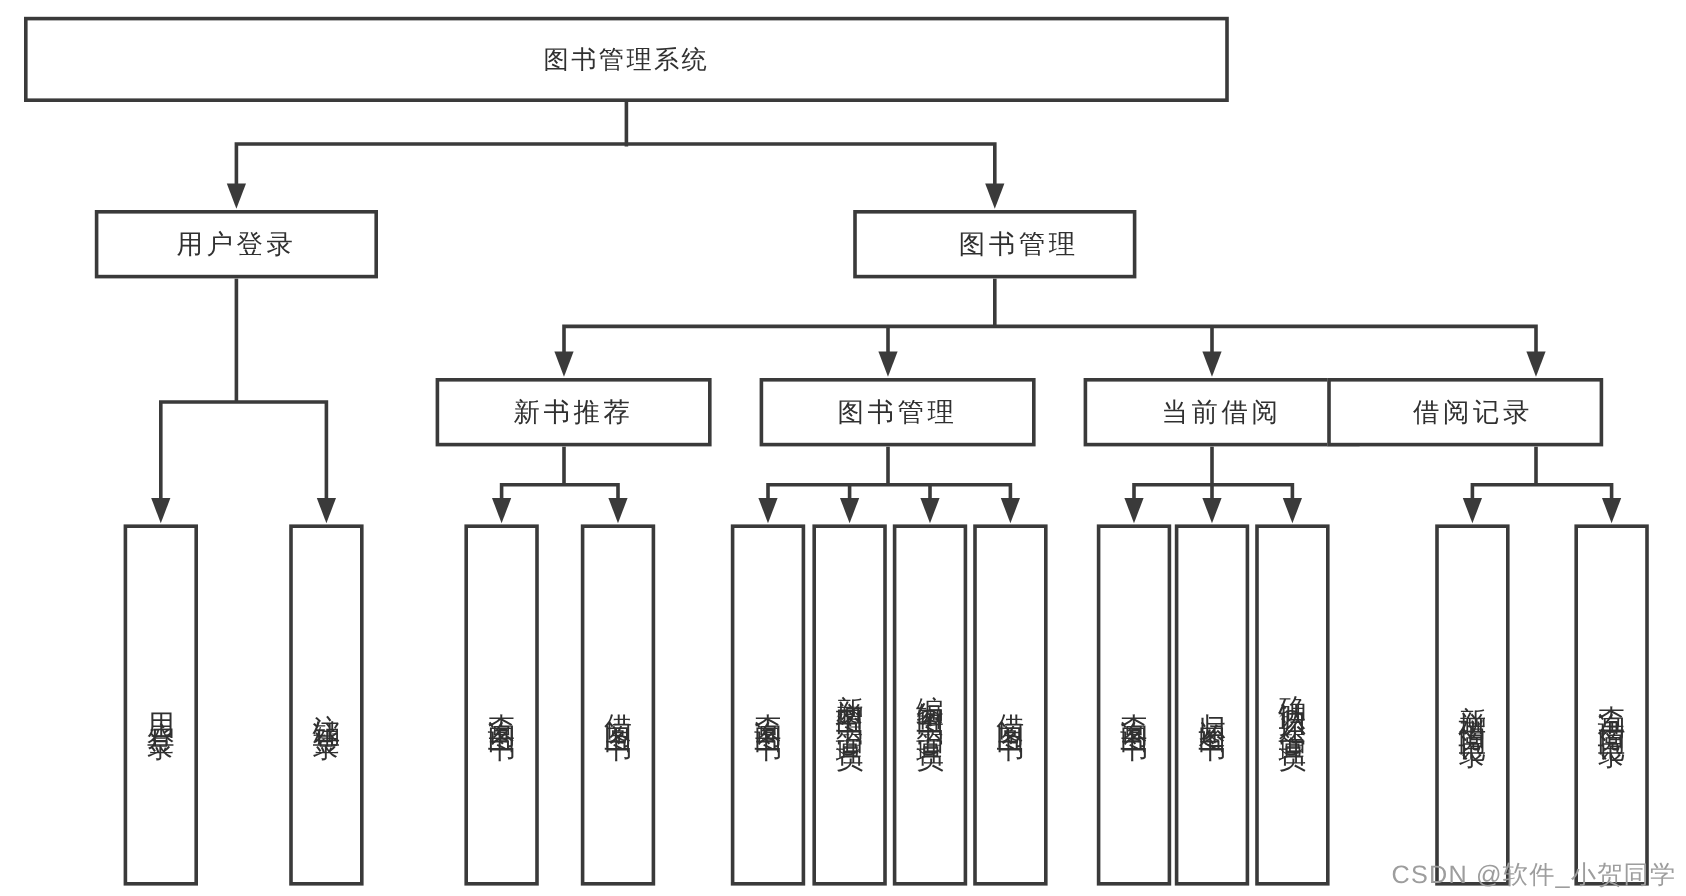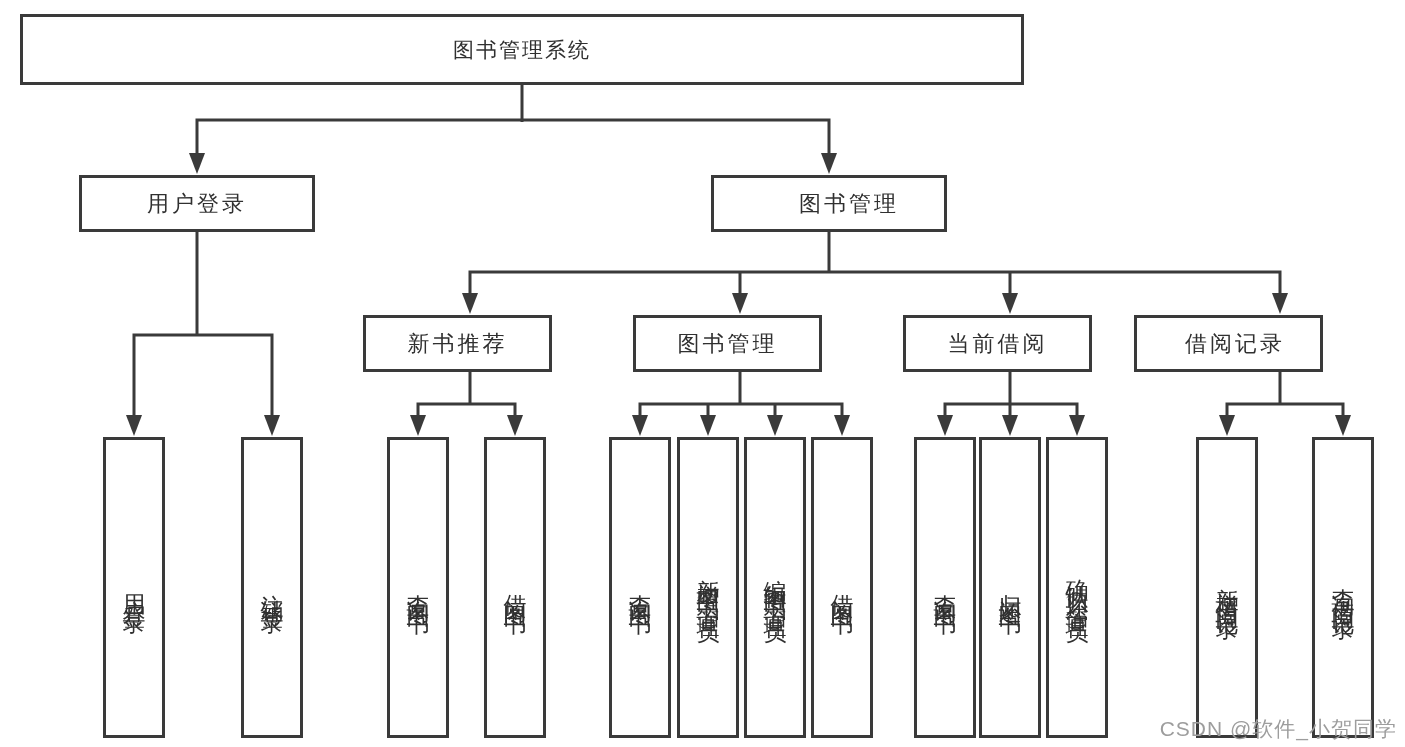--- a/index.html
+++ b/index.html
@@ -15,23 +15,23 @@
   .h-label { font-size:22px; letter-spacing:3px; white-space:nowrap; }
   .root-label { font-size:21px; letter-spacing:2px; }
   .v-label {
     writing-mode:vertical-rl; text-orientation:mixed;
     font-size:23px; letter-spacing:6px; line-height:1; white-space:nowrap;
   }
   
   .root   { left:20px;  top:14px;  width:1004px; height:71px; }
   .lvl2-a { left:79px;  top:175px; width:236px;  height:57px; }
   .lvl2-b { left:711px; top:175px; width:236px;  height:57px;padding-left:40px; }
-  .lvl3   { top:315px; width:189px; height:57px; }
+  .lvl3   { top:315px; width:230px; height:57px; }
   .lvl3-a { left:363px; }  .lvl3-b { left:633px; }
-  .lvl3-c { left:903px;justify-content:center; }  .lvl3-d { left:1134px;padding-left:13px; }
+  .lvl3-c { left:903px;justify-content:center; }  .lvl3-d { left:1106px;padding-left:13px; }
   .leaf { top:437px; width:62px; height:301px; }
   .g1c1 { left:103px; }  .g1c2 { left:241px; }
   .g2c1 { left:387px; }  .g2c2 { left:484px; }
   .g3c1 { left:609px; }  .g3c2 { left:677px; }  .g3c3 { left:744px; }  .g3c4 { left:811px; }
   .g4c1 { left:914px; }  .g4c2 { left:979px; }  .g4c3 { left:1046px; }
   .g5c1 { left:1196px; } .g5c2 { left:1312px; }
   .watermark {
     position:absolute; right:8px; bottom:4px; font-size:21px;
     color:#9d9d9d; letter-spacing:1px; white-space:nowrap; z-index:5;
   }

